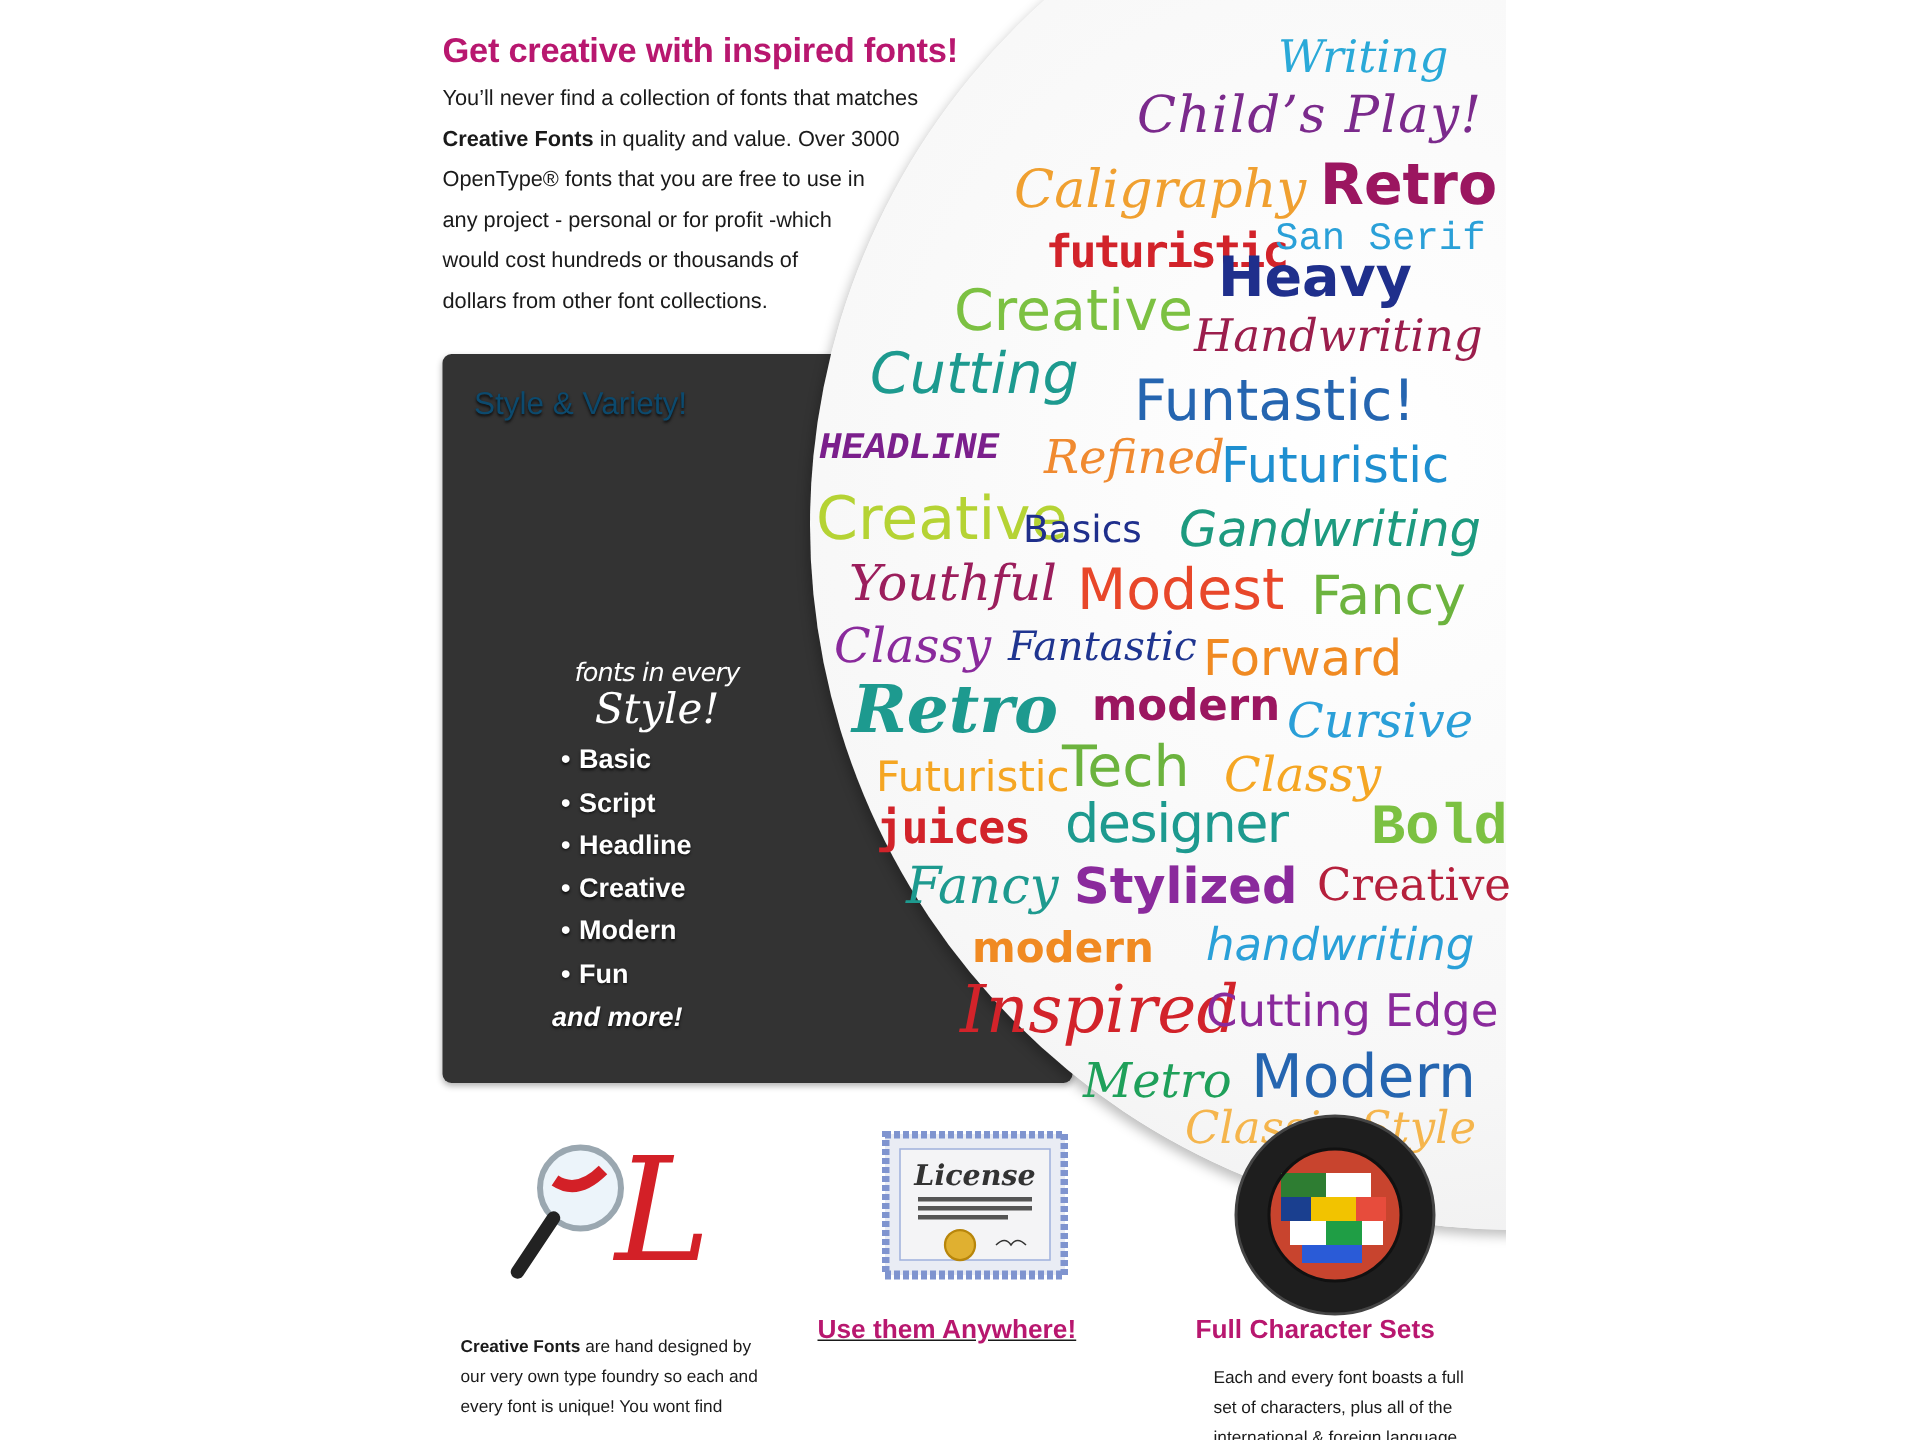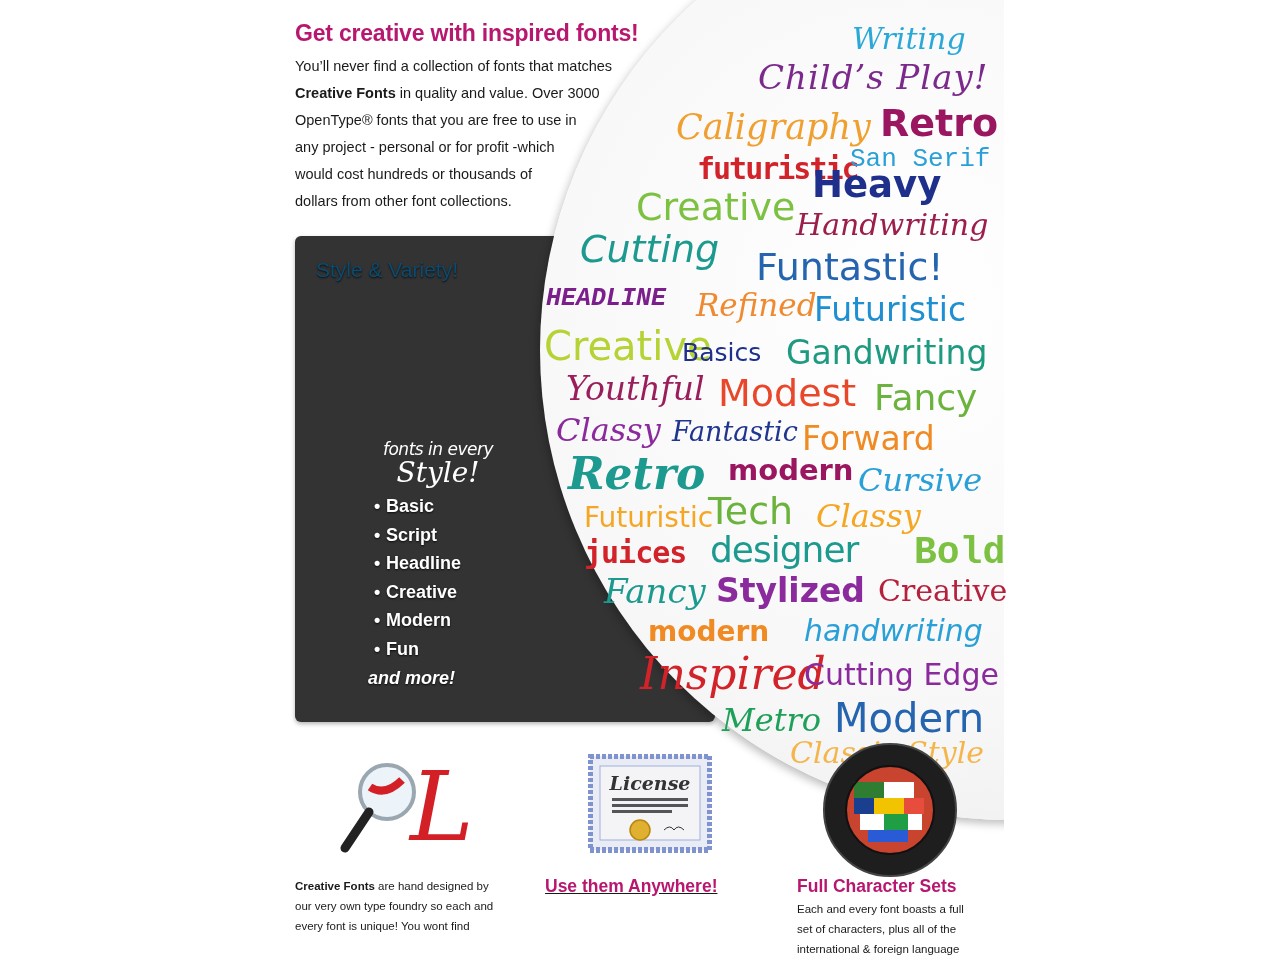--- a/index.html
+++ b/index.html
@@ -73,21 +73,21 @@
     
     .word { position: absolute; z-index: 4; white-space: nowrap; line-height: 1; }
     .serif-i { font-family: "DejaVu Serif", serif; font-style: italic; }
     .sans { font-family: "DejaVu Sans", sans-serif; }
     .lib { font-family: Liberation Mono, monospace; }
     .mono { font-family: "DejaVu Sans Mono", monospace; }
 
     
     .feature { position: absolute; top: 876px; width: 240px; z-index: 4; }
     .feature h3 { margin: 0 0 2px 0; font-size: 17.5px; font-weight: bold; color: #b8176f; }
-    .feature p { margin: 0; font-size: 11.5px; line-height: 20px; color: #1a1a1a; }
+    .feature p { margin: 12px; font-size: 11.5px; line-height: 20px; color: #1a1a1a; }
     .feature b { font-weight: bold; }
 
     .icon-box { position: absolute; z-index: 5; }
   </style>
 </head>
 <body>
 
 <div class="page">
 
   <div class="dark"></div>
@@ -135,21 +135,21 @@
     <span class="word sans" style="left:812px;top:166px;font-size:37px;color:#1f2f8c;font-weight:bold;">Heavy</span>
     <span class="word sans" style="left:636px;top:188px;font-size:38px;color:#7cc142;">Creative</span>
     <span class="word serif-i" style="left:796px;top:210px;font-size:30px;color:#9b1e4c;">Handwriting</span>
     <span class="word sans" style="left:580px;top:230px;font-size:38px;color:#1d9a8f;font-style:italic;font-weight:normal;">Cutting</span>
     <span class="word sans" style="left:756px;top:248px;font-size:38px;color:#2565b0;">Funtastic!</span>
     <span class="word lib" style="left:546px;top:286px;font-size:25px;color:#7b1f8c;font-weight:bold;font-style:italic;">HEADLINE</span>
     <span class="word serif-i" style="left:696px;top:290px;font-size:31px;color:#f08a30;">Refined</span>
     <span class="word sans" style="left:814px;top:293px;font-size:33px;color:#1e8fd0;">Futuristic</span>
     <span class="word sans" style="left:544px;top:326px;font-size:40px;color:#b5d334;">Creative</span>
     <span class="word sans" style="left:682px;top:340px;font-size:25px;color:#1f2f8c;">Basics</span>
-    <span class="word sans" style="left:786px;top:336px;font-size:33px;color:#1d9a7f;">Gandwriting</span>
+    <span class="word sans" style="left:786px;top:336px;font-size:33px;color:#1d9a7f;font-style:italic;">Gandwriting</span>
     <span class="word serif-i" style="left:566px;top:372px;font-size:33px;color:#9b1e5c;">Youthful</span>
     <span class="word sans" style="left:718px;top:374px;font-size:38px;color:#e8472a;">Modest</span>
     <span class="word sans" style="left:874px;top:380px;font-size:36px;color:#6cb33e;">Fancy</span>
     <span class="word serif-i" style="left:556px;top:414px;font-size:32px;color:#8a2a9c;">Classy</span>
     <span class="word serif-i" style="left:672px;top:418px;font-size:27px;color:#1f3590;">Fantastic</span>
     <span class="word sans" style="left:802px;top:422px;font-size:33px;color:#f08a22;">Forward</span>
     <span class="word serif-i" style="left:568px;top:452px;font-size:44px;color:#1d9a8f;font-weight:bold;">Retro</span>
     <span class="word sans" style="left:728px;top:456px;font-size:29px;color:#9b1660;font-weight:bold;">modern</span>
     <span class="word serif-i" style="left:858px;top:464px;font-size:32px;color:#2a9fd8;">Cursive</span>
     <span class="word sans" style="left:584px;top:504px;font-size:28px;color:#f5a623;">Futuristic</span>

